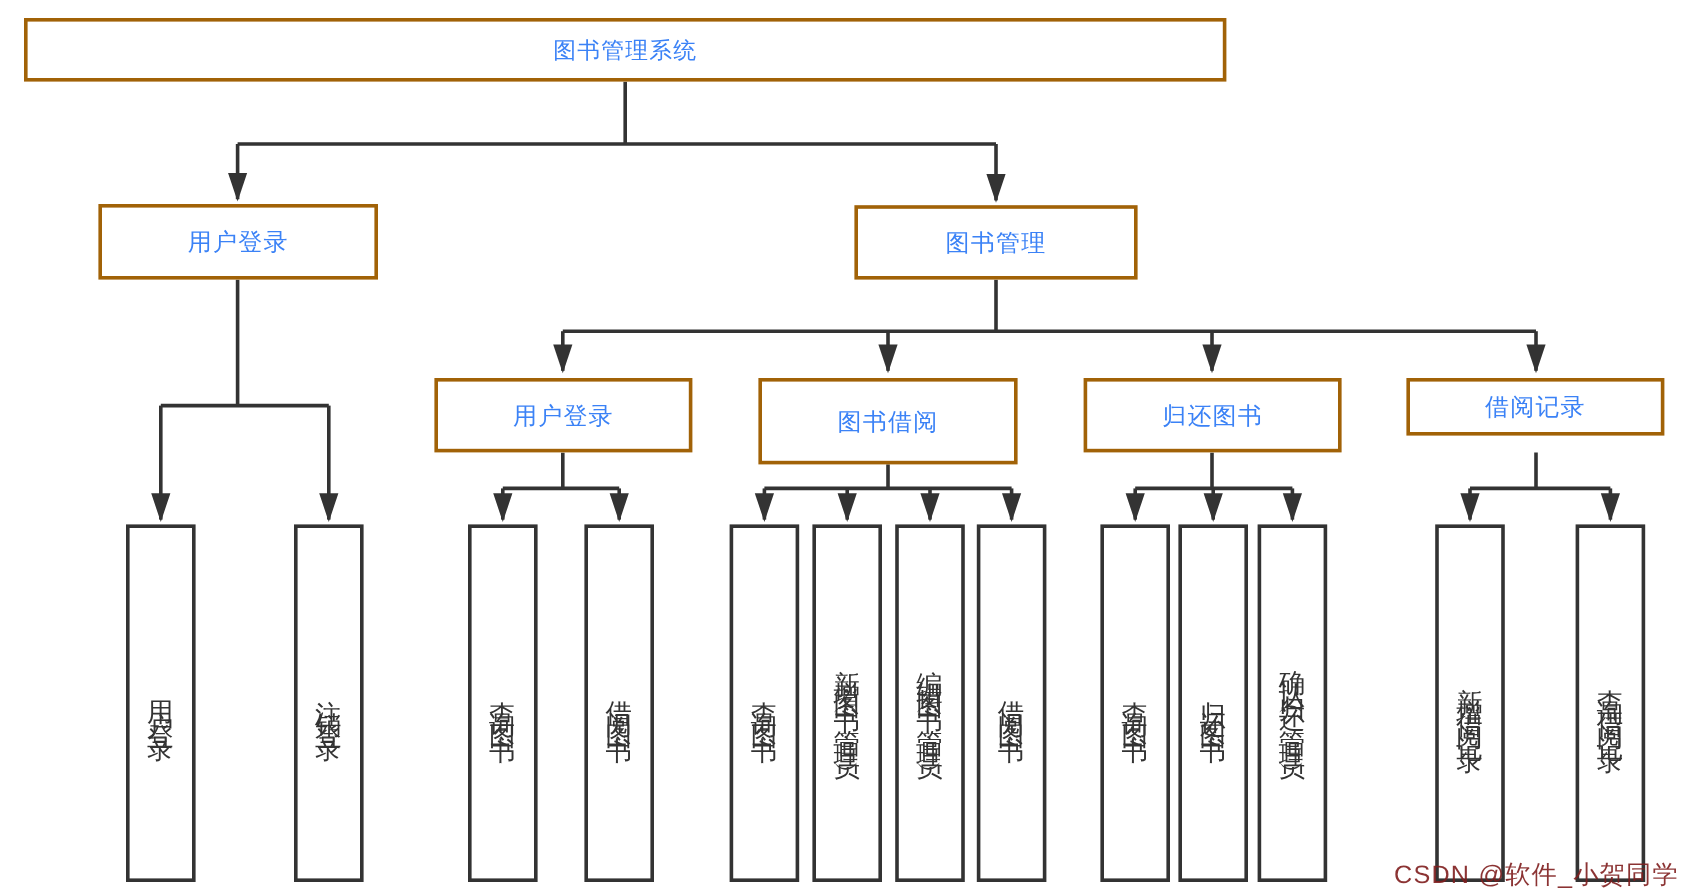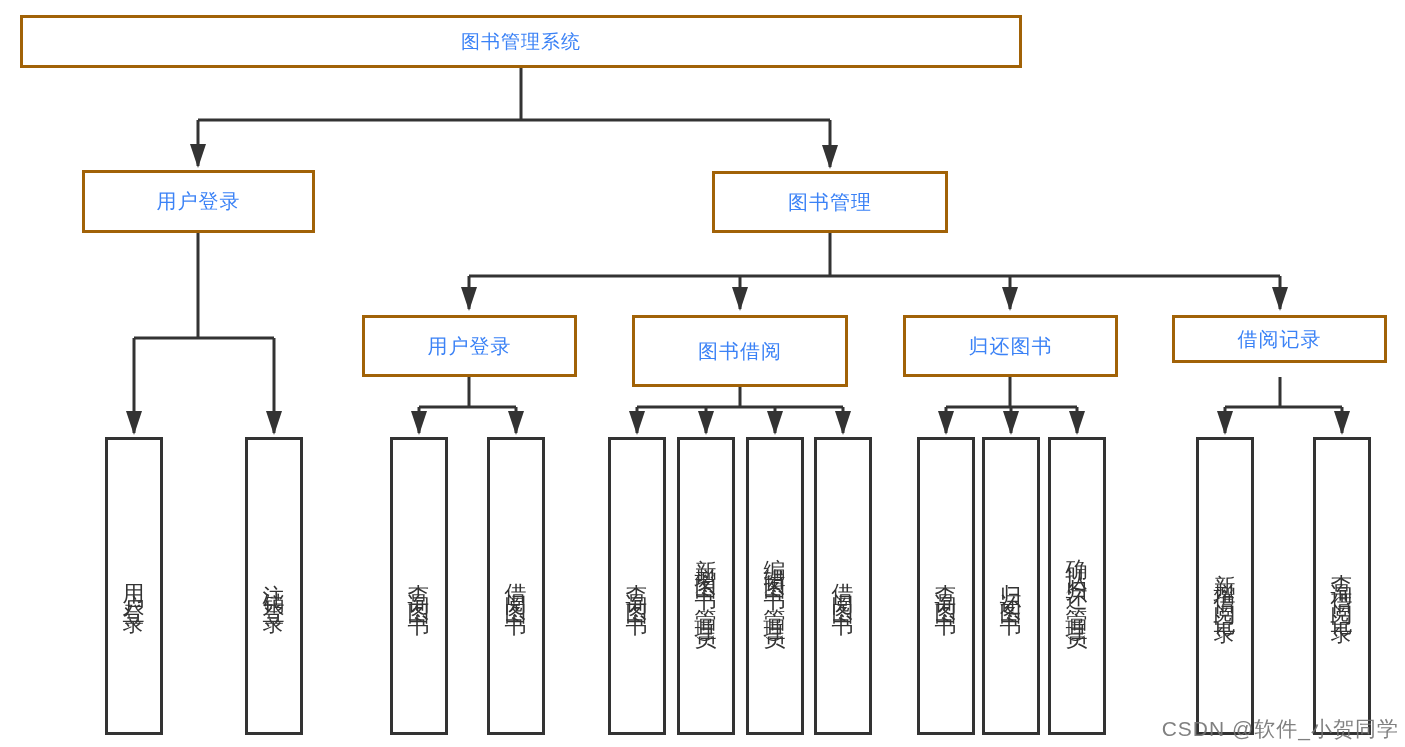--- a/index.html
+++ b/index.html
@@ -53,21 +53,21 @@
     letter-spacing: 10px;
     line-height: 1.05;
     color: #333333;
     white-space: nowrap;
   }
   .watermark {
     position: absolute;
     right: 6px;
     bottom: 4px;
     font-size: 21px;
-    color: #737373;
+    color: #7f1d1d;
     letter-spacing: 1px;
     z-index: 3;
     opacity: 0.9;
   }
 </style>
 </head>
 <body>
 
 <div class="stage">
 

